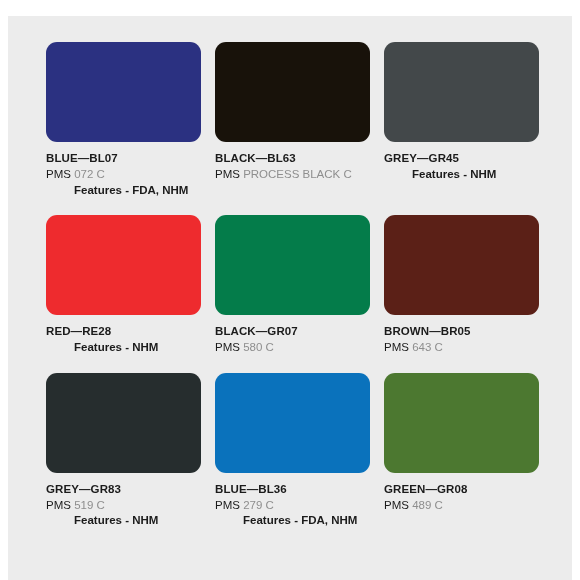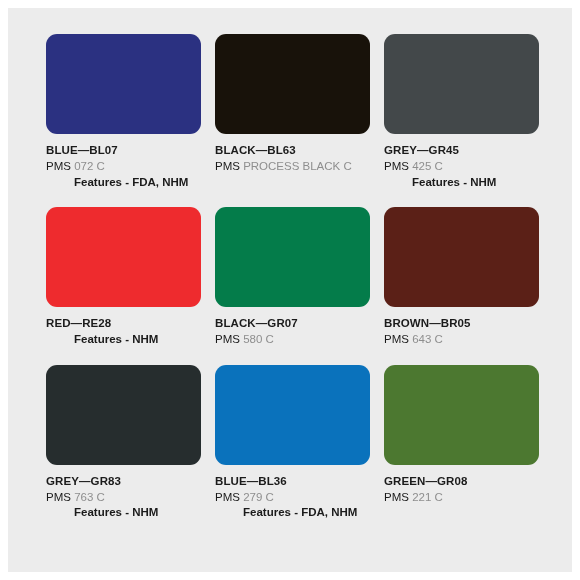--- a/index.html
+++ b/index.html
@@ -9,21 +9,21 @@
   body {
     width: 580px;
     height: 580px;
     background: #ffffff;
     font-family: "Liberation Sans", sans-serif;
     overflow: hidden;
   }
   #page {
     position: absolute;
     left: 8px;
-    top: 8px;
+    top: 16px;
     width: 564px;
     height: 564px;
     background: #ececec;
     box-sizing: border-box;
   }
   #swatch-grid {
     position: absolute;
     left: 38px;
     top: 26px;
     width: 496px;
@@ -86,21 +86,20 @@
         <div class="swatch-chip" style="background: rgb(24, 18, 10);"></div>
         <div class="swatch-meta">
           <div class="swatch-name">BLACK—BL63</div>
           <div class="swatch-pms"><span class="pms-label">PMS</span> <span>PROCESS BLACK C</span></div>
         </div>
       </div>
       <div class="swatch-card">
         <div class="swatch-chip" style="background: rgb(67, 72, 74);"></div>
         <div class="swatch-meta">
           <div class="swatch-name">GREY—GR45</div>
-          <div class="swatch-pms"><span class="pms-label">PMS</span> <span>425 C</span></div>
           <div class="swatch-features">Features - NHM</div>
         </div>
       </div>
       <div class="swatch-card">
         <div class="swatch-chip" style="background: rgb(238, 43, 46);"></div>
         <div class="swatch-meta">
           <div class="swatch-name">RED—RE28</div>
           <div class="swatch-features">Features - NHM</div>
         </div>
       </div>
@@ -115,33 +114,33 @@
         <div class="swatch-chip" style="background: rgb(91, 32, 23);"></div>
         <div class="swatch-meta">
           <div class="swatch-name">BROWN—BR05</div>
           <div class="swatch-pms"><span class="pms-label">PMS</span> <span>643 C</span></div>
         </div>
       </div>
       <div class="swatch-card">
         <div class="swatch-chip" style="background: rgb(38, 45, 46);"></div>
         <div class="swatch-meta">
           <div class="swatch-name">GREY—GR83</div>
-          <div class="swatch-pms"><span class="pms-label">PMS</span> <span>763 C</span></div>
+          <div class="swatch-pms"><span class="pms-label">PMS</span> <span>519 C</span></div>
           <div class="swatch-features">Features - NHM</div>
         </div>
       </div>
       <div class="swatch-card">
         <div class="swatch-chip" style="background: rgb(10, 114, 188);"></div>
         <div class="swatch-meta">
           <div class="swatch-name">BLUE—BL36</div>
           <div class="swatch-pms"><span class="pms-label">PMS</span> <span>279 C</span></div>
           <div class="swatch-features">Features - FDA, NHM</div>
         </div>
       </div>
       <div class="swatch-card">
         <div class="swatch-chip" style="background: rgb(76, 120, 48);"></div>
         <div class="swatch-meta">
           <div class="swatch-name">GREEN—GR08</div>
-          <div class="swatch-pms"><span class="pms-label">PMS</span> <span>221 C</span></div>
+          <div class="swatch-pms"><span class="pms-label">PMS</span> <span>489 C</span></div>
         </div>
       </div>
     </div>
 </div>
 
 </body></html>

